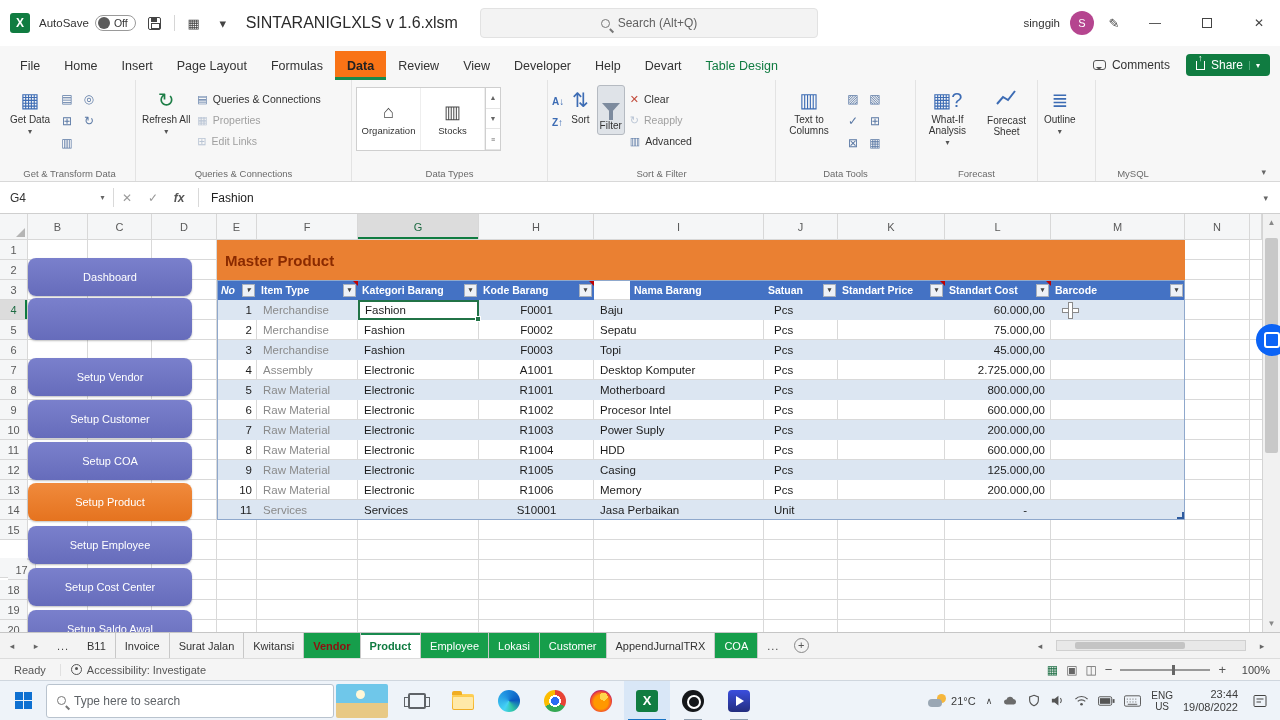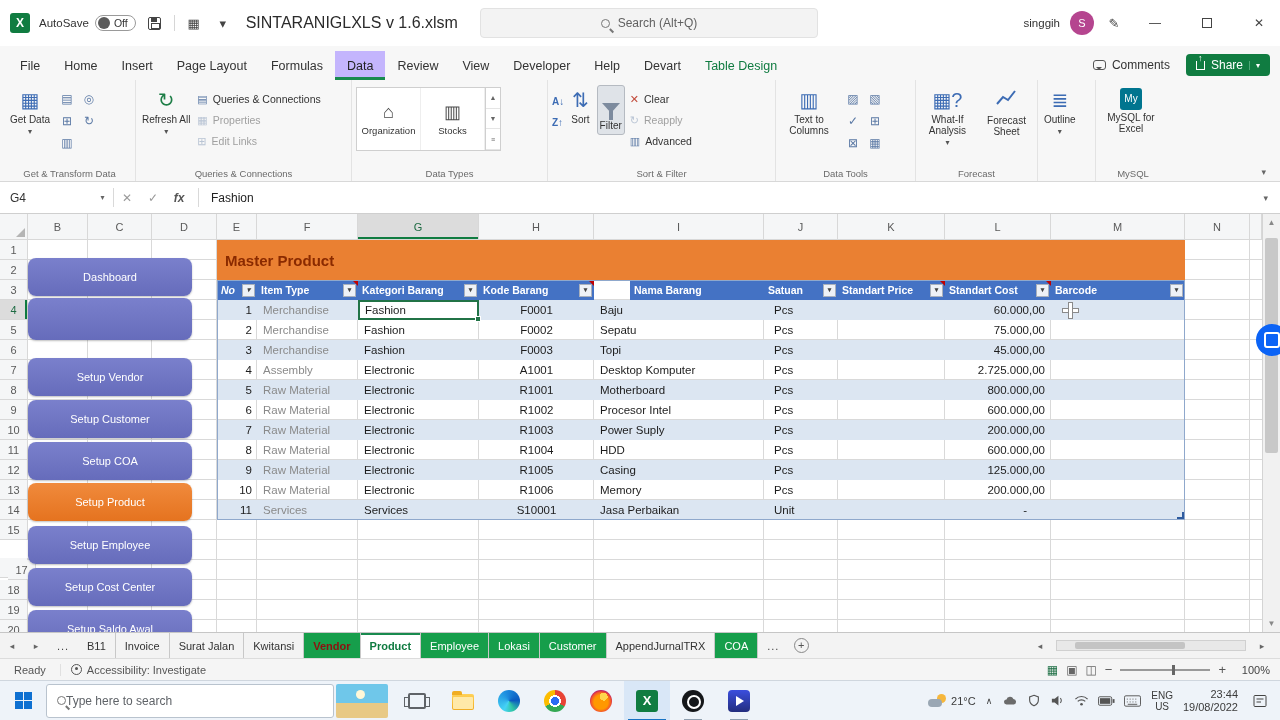--- a/index.html
+++ b/index.html
@@ -24,21 +24,21 @@
 #titlebar-right{margin-left:auto;display:flex;align-items:center;height:100%;gap:10px}
 .user-name{font-size:11.5px;color:#333}
 .avatar{width:24px;height:24px;border-radius:50%;background:#b5458f;color:#fff;font-size:11px;display:flex;align-items:center;justify-content:center}
 .winbtn{width:42px;height:46px;display:flex;align-items:center;justify-content:center;color:#444;font-size:12px}
 .maxbox{width:10px;height:10px;border:1px solid #444;display:inline-block}
 
 
 #ribbon-tabs{position:absolute;top:46px;left:0;width:1280px;height:34px;background:#f7f7f7;display:flex;align-items:flex-end;padding-left:8px}
 #ribbon-tabs-list{display:flex;align-items:flex-end;height:100%}
 .rtab{padding:8px 12px 7px;font-size:12.5px;color:#333;white-space:nowrap}
-.rtab.active{font-weight:normal;color:#222;box-shadow:inset 0 -3px 0 #188a4e;background:#c4b5fd}
+.rtab.active{font-weight:bold;color:#222;box-shadow:inset 0 -3px 0 #188a4e;background:#f97316}
 .rtab.contextual{color:#0f7b40}
 #ribbon-right{margin-left:auto;display:flex;align-items:center;gap:8px;padding:0 10px 4px 0}
 .comments-btn{display:flex;align-items:center;gap:6px;font-size:12px;color:#333;padding:3px 8px}
 .bubble{width:13px;height:10px;border:1.5px solid #555;border-radius:3px;position:relative;display:inline-block}
 .bubble::after{content:"";position:absolute;left:2px;bottom:-4px;border:3px solid transparent;border-top-color:#555}
 .share-btn{display:flex;align-items:center;gap:6px;background:#107c41;color:#fff;font-size:12px;border-radius:4px;padding:4px 10px}
 .share-ic{width:9px;height:9px;border:1.5px solid #fff;border-top:none;position:relative;display:inline-block}
 .share-ic::after{content:"↑";position:absolute;left:1px;top:-8px;color:#fff;font-size:9px}
 .share-car{font-size:8px;border-left:1px solid #4ea877;padding-left:6px}
 
@@ -146,21 +146,21 @@
 .zoom-track{width:90px;height:2px;background:#9a9a9a;position:relative}
 .zoom-thumb{position:absolute;left:52px;top:-4px;width:3px;height:10px;background:#666}
 .zoom-sign{font-size:13px;color:#555}
 #zoom-pct{width:36px;text-align:right;color:#444}
 
 
 #taskbar{position:absolute;top:680px;left:0;width:1280px;height:40px;background:#eef3f9;border-top:1px solid #cfd6de;display:flex;align-items:center}
 #start-btn{width:46px;height:40px;display:flex;align-items:center;justify-content:center}
 .winlogo{display:grid;grid-template-columns:8px 8px;grid-auto-rows:8px;gap:1px}
 .winlogo span{background:#0e70d1}
-#tb-search{width:288px;height:34px;background:#fff;border:1px solid #b9c3ce;border-radius:3px;display:flex;align-items:center;gap:0;padding-left:10px;color:#5f6368;font-size:12px}
+#tb-search{width:288px;height:34px;background:#fff;border:1px solid #b9c3ce;border-radius:3px;display:flex;align-items:center;gap:8px;padding-left:10px;color:#5f6368;font-size:12px}
 #sr-img{width:52px;height:34px;margin-left:2px;border-radius:2px;background:linear-gradient(#6fc7ea 55%,#e8c985 55%);position:relative}
 #sr-img::after{content:"";position:absolute;left:20px;top:6px;width:9px;height:9px;border-radius:50%;background:#fff8d8}
 #task-icons{display:flex;align-items:stretch;margin-left:6px}
 .tbicon{width:46px;height:40px;display:flex;align-items:center;justify-content:center;position:relative}
 .tbicon.activeapp{background:#d9e7f7}
 .tbicon.activeapp::after{content:"";position:absolute;left:4px;bottom:0;right:4px;height:2px;background:#1873c4}
 .tbicon.running::after{content:"";position:absolute;left:14px;bottom:0;right:14px;height:2px;background:#8fa0b0}
 .ic{width:22px;height:22px;flex-shrink:0}
 .ic-task-view{width:18px;height:16px;border:2px solid #5f6368;border-radius:2px;position:relative;background:#eef3f9}
 .ic-task-view::before{content:"";position:absolute;left:-6px;top:2px;width:4px;height:8px;border:1.5px solid #5f6368}
@@ -391,26 +391,20 @@
     <div class="rgroup" style="width:58px">
       <div class="gcontent">
         <div class="bigbtn">
           <span class="bigic">≣</span>
           <span class="blbl"><span>Outline</span><br><span class="car">▾</span></span>
         </div>
       </div>
     </div>
 
     <div class="rgroup" style="width:74px;border-right:none">
-      <div class="gcontent">
-        <div class="bigbtn" style="width:62px">
-          <span class="bigic" style="background:#00758f;color:#fff;font-size:10px;width:22px;height:22px;border-radius:3px;display:flex;align-items:center;justify-content:center">My</span>
-          <span class="blbl">MySQL for Excel</span>
-        </div>
-      </div>
       <div class="glabel">MySQL</div>
     </div>
 
     <span class="rib-collapse">▾</span>
   </div>
 
   <div id="formula-bar">
     <div id="name-box">G4</div>
     <span class="nb-car">▾</span>
     <span class="fb-btn">✕</span>

